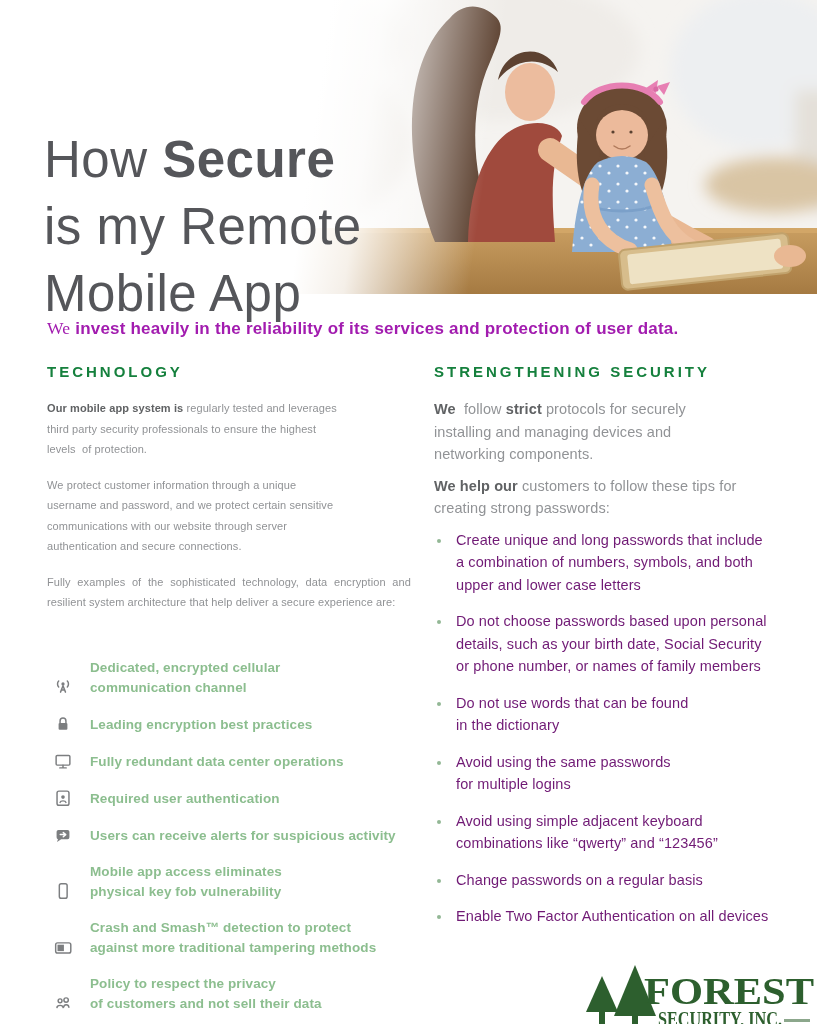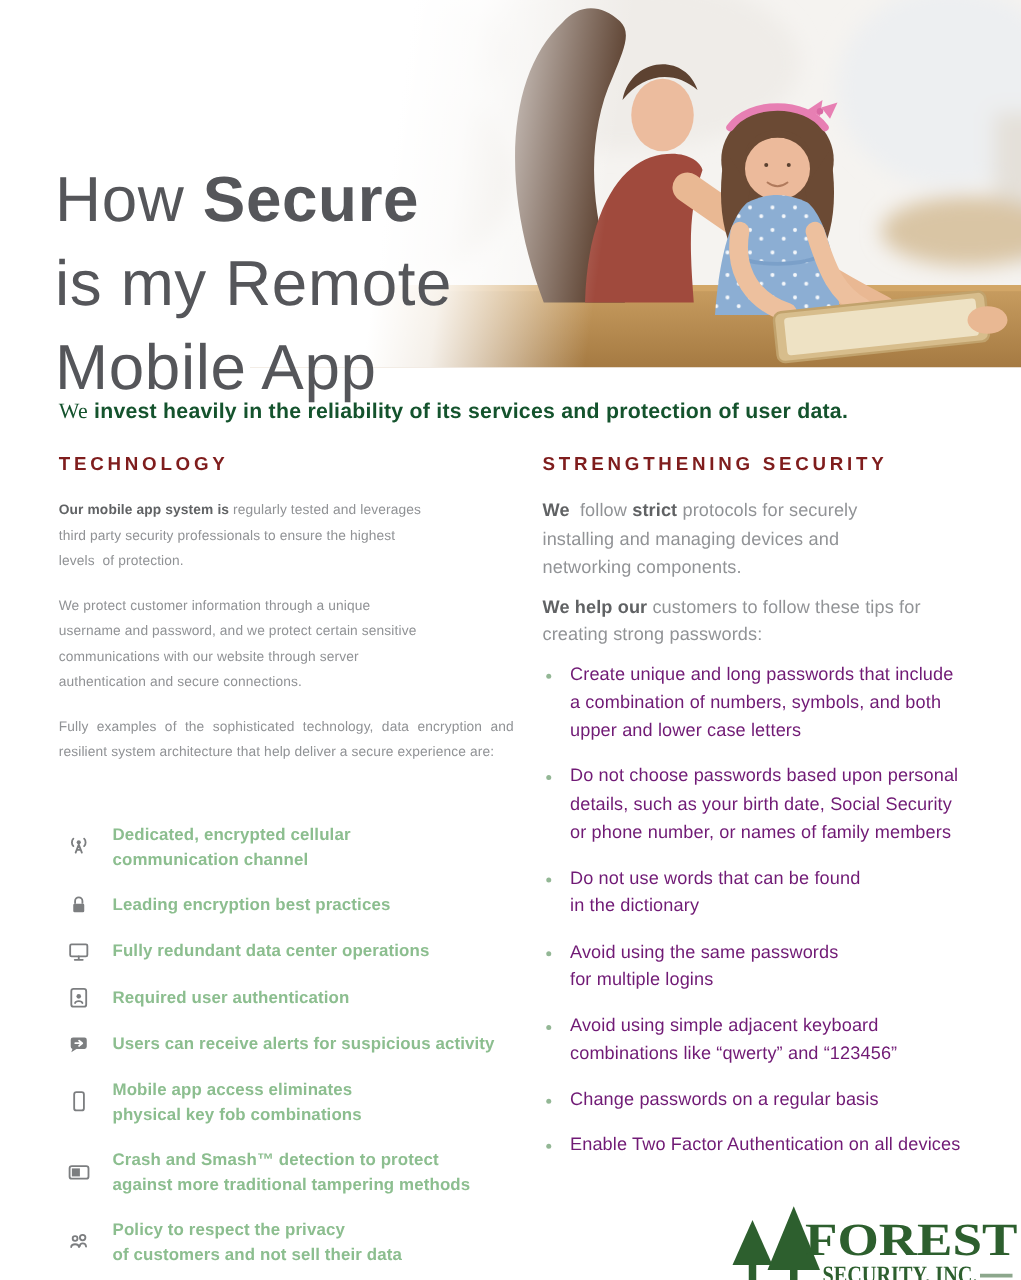--- a/index.html
+++ b/index.html
@@ -17,39 +17,39 @@
   }
   
   .title{
     position:absolute;left:44px;top:92px;z-index:3;
     font-size:51px;line-height:67px;font-weight:300;color:#55565a;letter-spacing:.5px;
   }
   .title .strong{font-weight:600;}
   
   .intro{
     position:absolute;left:47px;top:318px;z-index:3;margin:0;
-    font-size:17px;font-weight:600;color:#14532d;letter-spacing:.2px;white-space:pre;
+    font-size:17px;font-weight:600;color:#a21caf;letter-spacing:.2px;white-space:pre;
   }
   .intro .serif{font-family:"Liberation Serif", serif;font-weight:500;font-size:17.5px;}
   
   .col-left {position:absolute;left:47px;top:364px;width:364px;}
   .col-right{position:absolute;left:434px;top:364px;width:346px;}
   h2.green{
     margin:0 0 19px;font-size:15px;line-height:15px;font-weight:700;
-    letter-spacing:3px;color:#7f1d1d;
+    letter-spacing:3px;color:#15803d;
   }
   .body{
     margin:15px 0 3px;font-size:11px;line-height:20.5px;color:#909295;
     white-space:pre-wrap;letter-spacing:.1px;
   }
   .body .dark, .body-lg .dark{color:#606264;font-weight:600;}
   .body.justify{white-space:normal;text-align:justify;margin-bottom:0;}
   
   .features{list-style:none;margin:45px 0 0;padding:0 0 0 5px;}
-  .feature{display:flex;align-items:center;margin-bottom:16px;}
+  .feature{display:flex;align-items:flex-end;margin-bottom:16px;}
   .f-icon{flex:none;width:22px;height:22px;margin:-1px 16px 0 0;color:#7c7e80;}
   .f-icon svg{display:block;width:22px;height:22px;}
   .f-text{
     font-size:13.5px;line-height:20px;font-weight:600;color:#8cbe8f;
     white-space:pre-line;letter-spacing:.1px;
   }
   
   .body-lg{
     margin:0 0 9px;font-size:14.5px;line-height:22.5px;color:#919396;
     white-space:pre-wrap;letter-spacing:.1px;
@@ -198,21 +198,21 @@
         </span>
         <span class="f-text">Users can receive alerts for suspicious activity</span>
       </li>
       <li class="feature">
         <span class="f-icon">
           <svg viewBox="0 0 24 24" fill="none" stroke="currentColor" stroke-width="1.6">
             <rect x="8" y="4" width="8.5" height="16" rx="2"></rect>
           </svg>
         </span>
         <span class="f-text">Mobile app access eliminates
-physical key fob combinations</span>
+physical key fob vulnerability</span>
       </li>
       <li class="feature">
         <span class="f-icon">
           <svg viewBox="0 0 24 24" fill="none" stroke="currentColor" stroke-width="1.6">
             <rect x="4" y="7.5" width="16.5" height="11" rx="2"></rect>
             <rect x="6" y="9.5" width="7" height="7" fill="currentColor" stroke="none"></rect>
           </svg>
         </span>
         <span class="f-text">Crash and Smash™ detection to protect
 against more traditional tampering methods</span>

